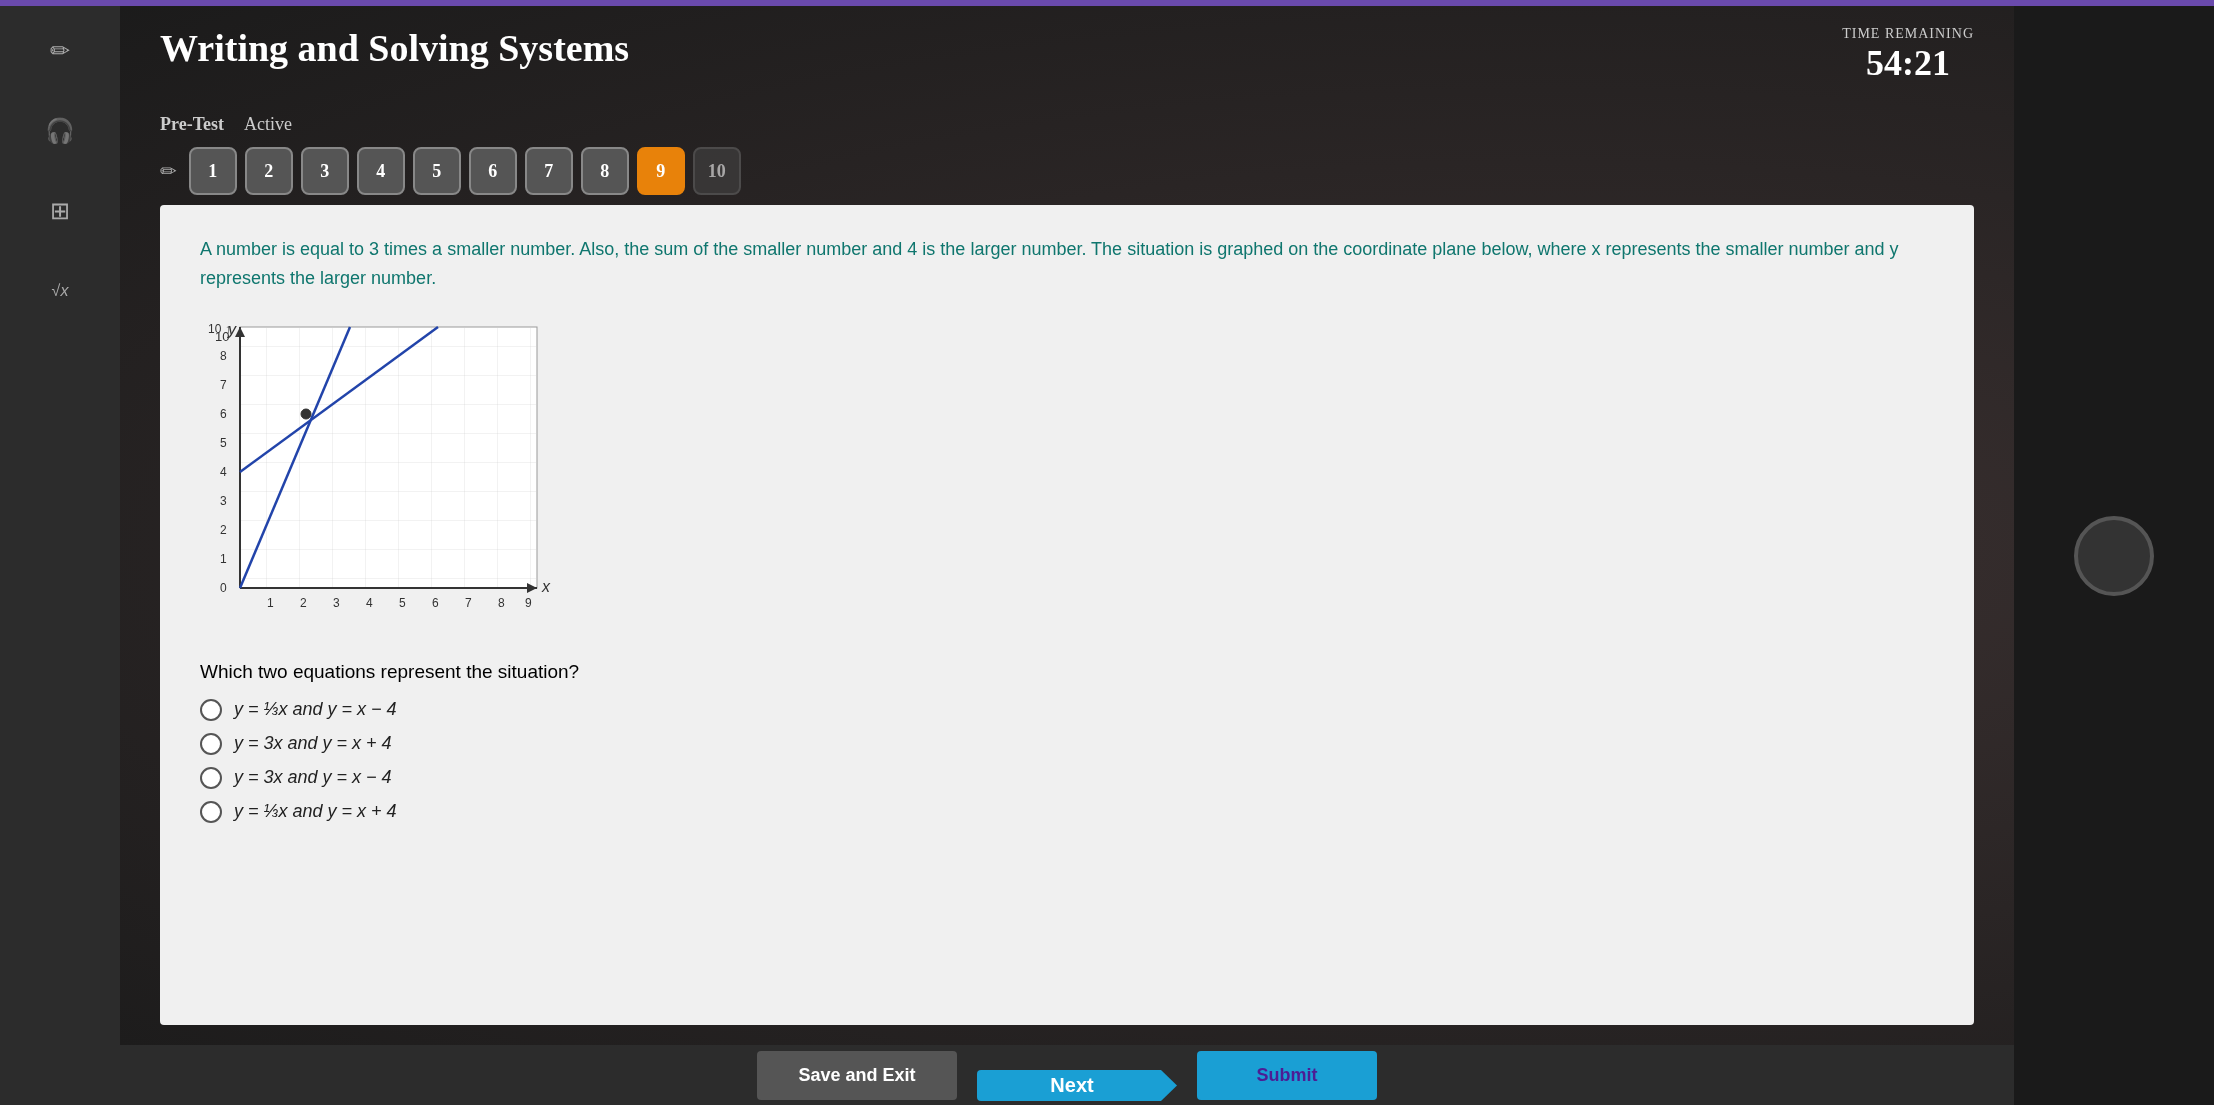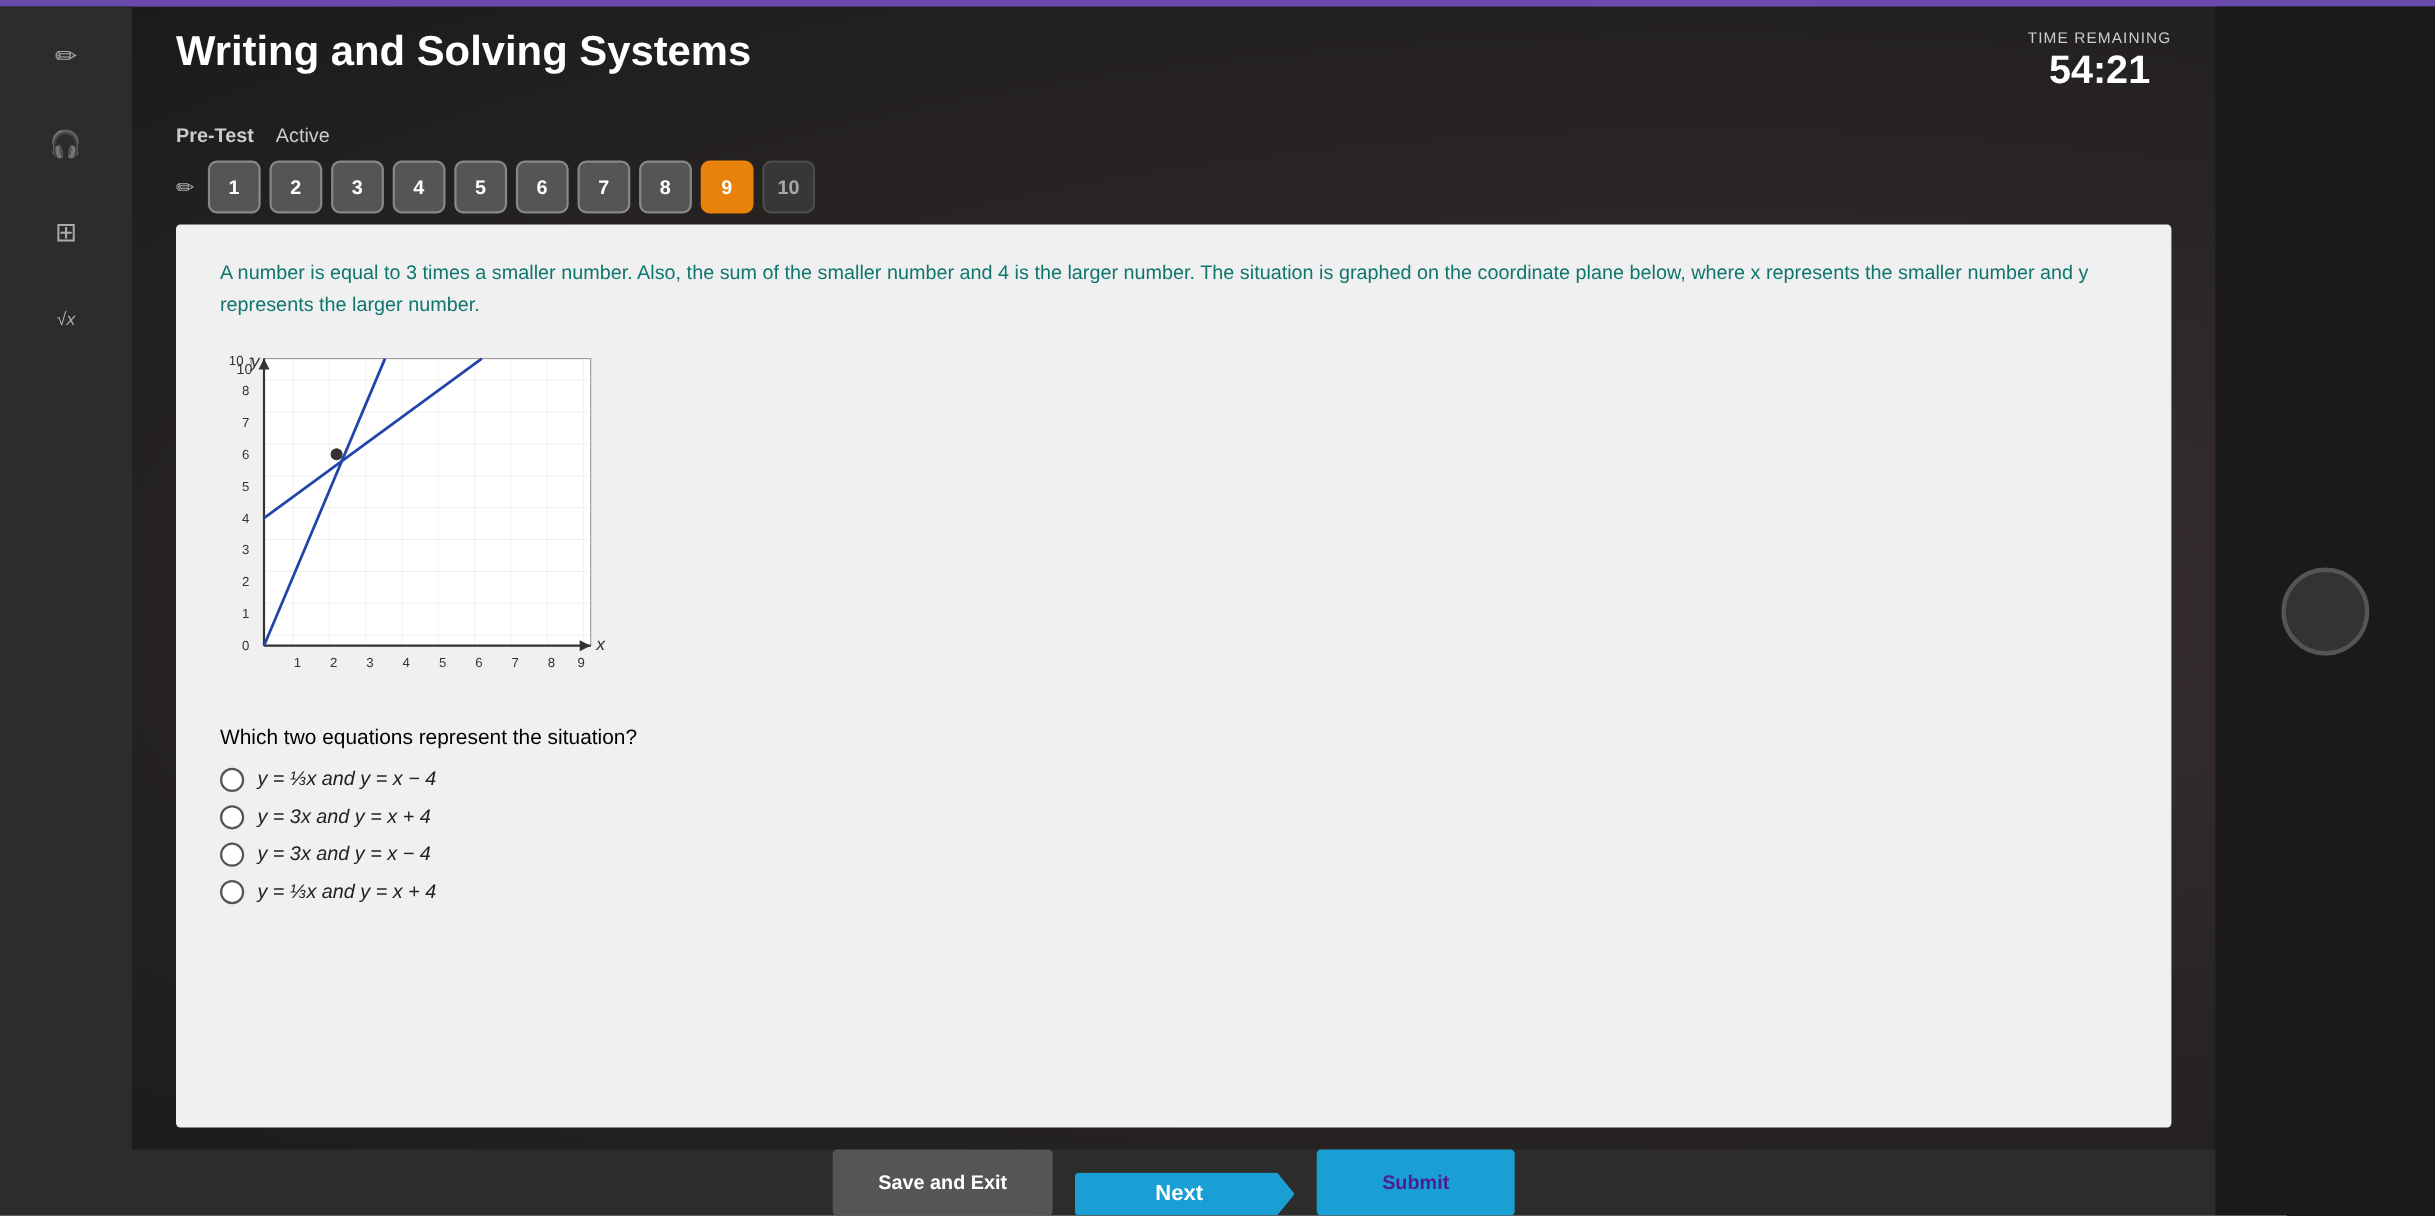--- a/index.html
+++ b/index.html
@@ -65,20 +65,21 @@
       right: 200px;
       bottom: 0;
       display: flex;
       flex-direction: column;
     }
 
     
     .header {
       padding: 20px 40px 10px 40px;
       position: relative;
+      font-family: Liberation Serif, serif;
     }
 
     .page-title {
       font-size: 38px;
       font-weight: bold;
       color: #ffffff;
       margin-bottom: 4px;
     }
 
     .subtitle-row {
@@ -229,20 +230,21 @@
 
     
     .bottom-bar {
       position: absolute;
       bottom: 0;
       left: 120px;
       right: 200px;
       height: 60px;
       background: #2c2c2c;
       display: flex;
+      align-items: center;
       justify-content: center;
       gap: 20px;
       z-index: 20;
     }
 
     .btn-save-exit {
       padding: 14px 40px;
       background: #555;
       color: #fff;
       border: none;

